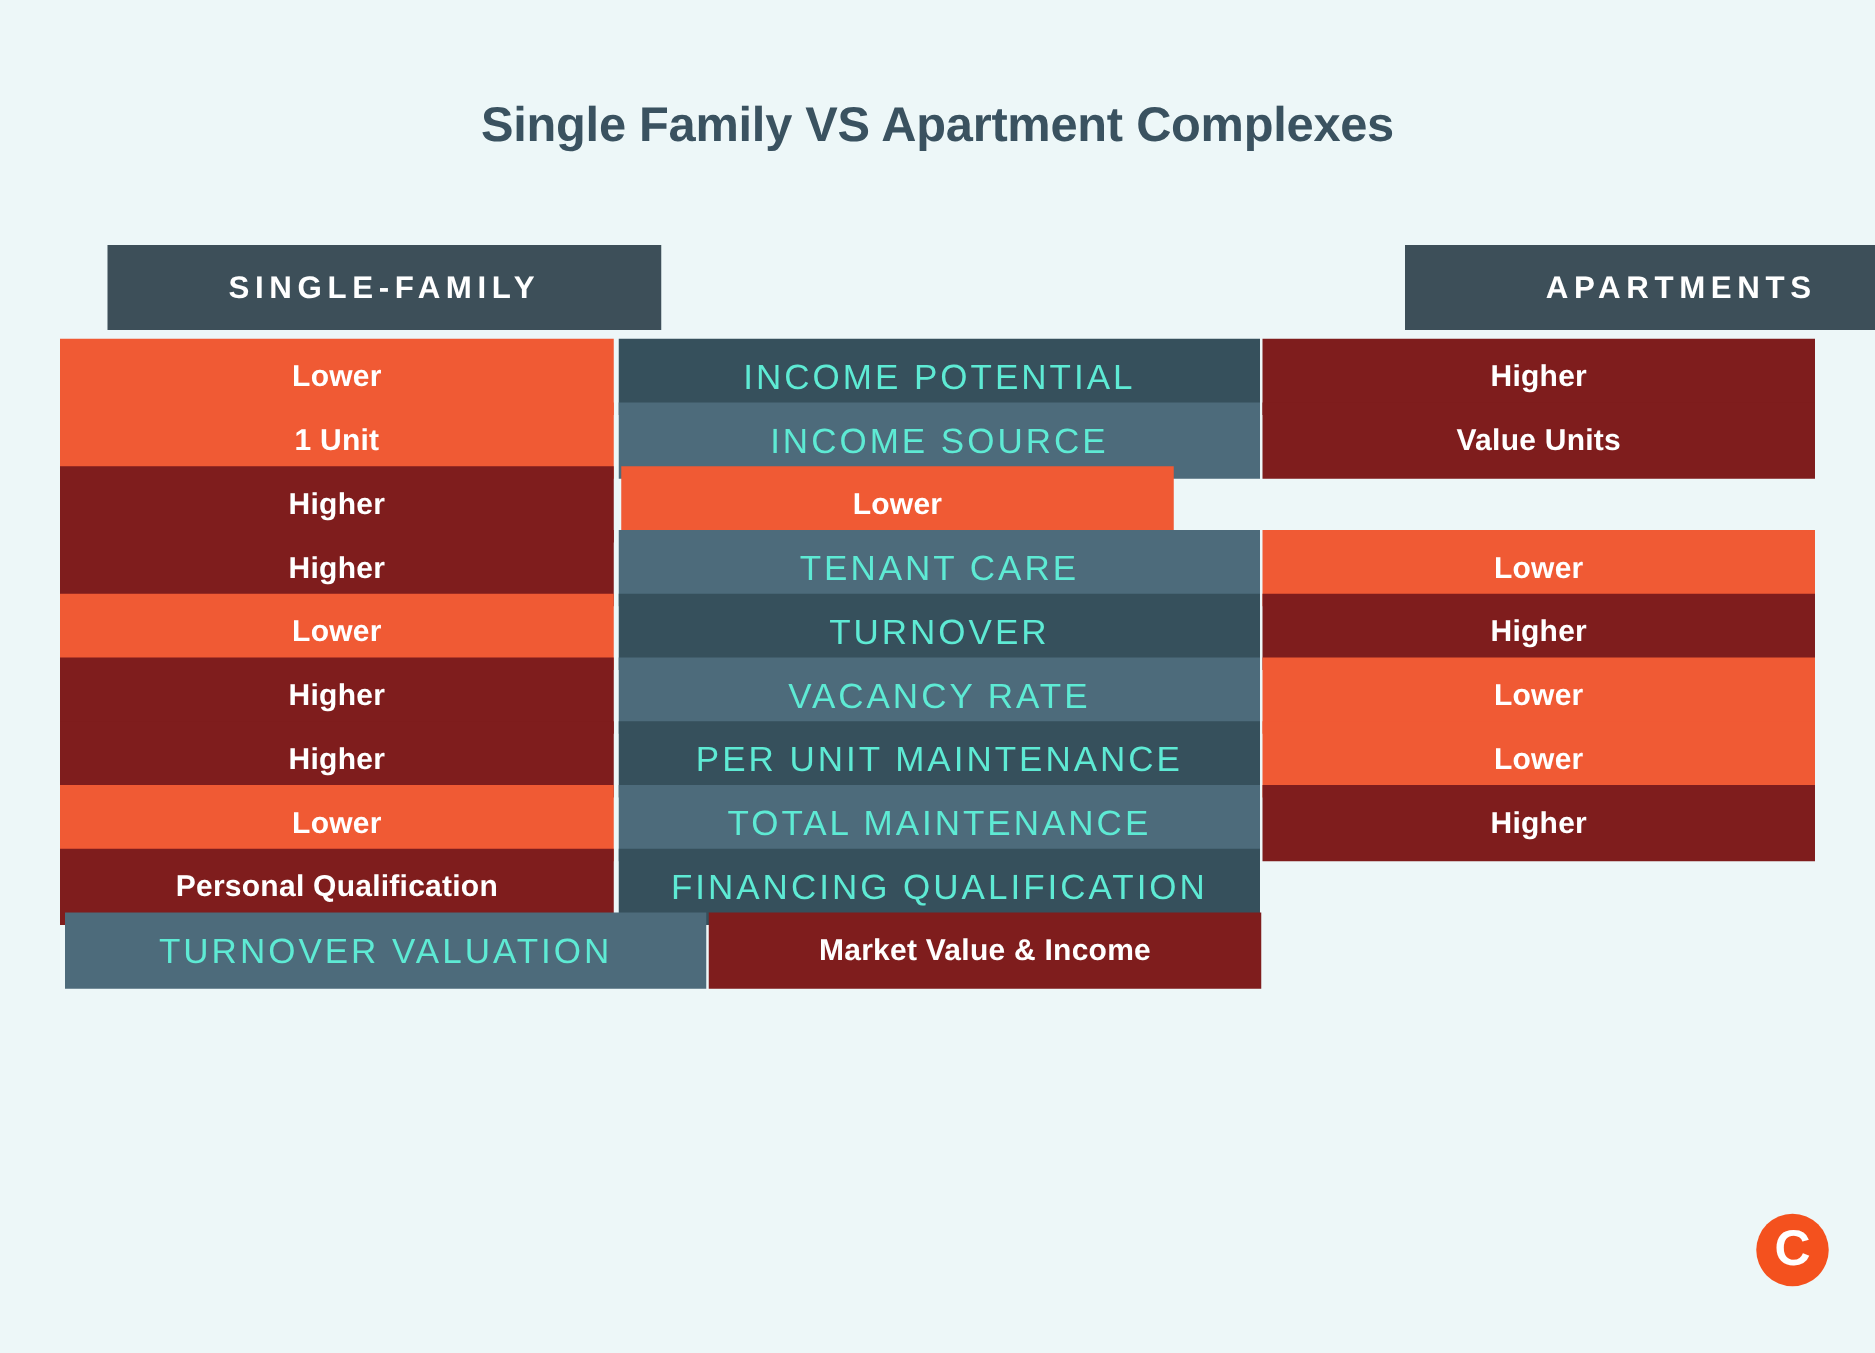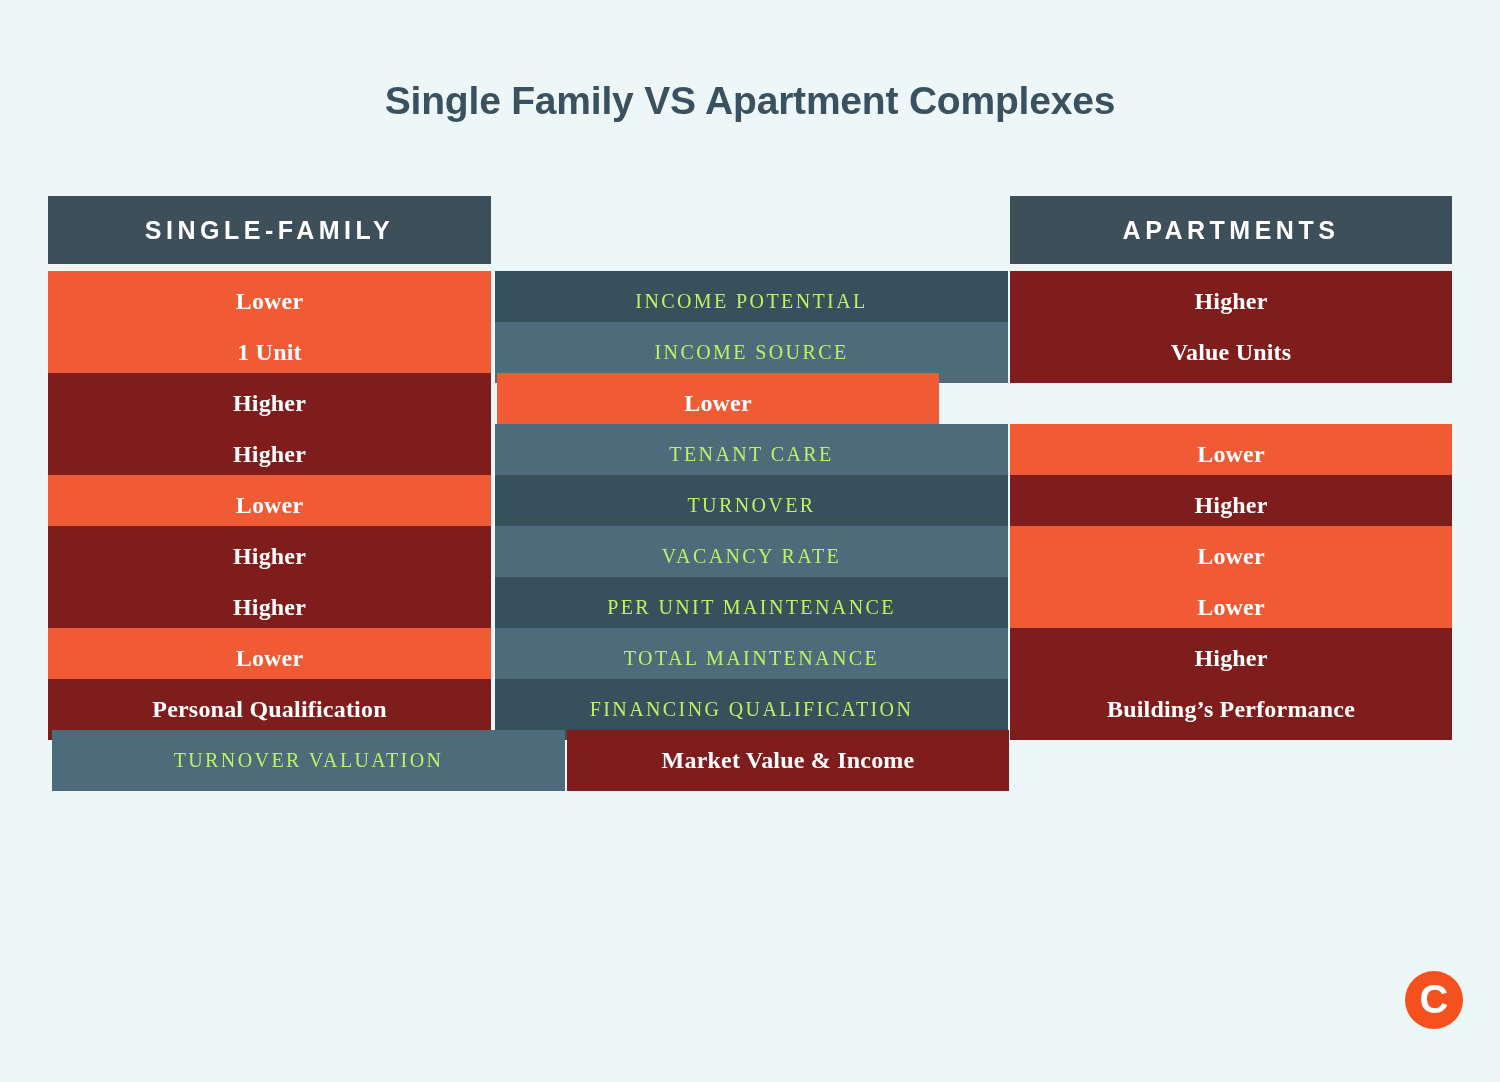--- a/index.html
+++ b/index.html
@@ -56,53 +56,53 @@
   .head-cell {
     background: #3d4f59;
     color: #ffffff;
     display: flex;
     align-items: center;
     justify-content: center;
     font-size: 25px;
     font-weight: 700;
     letter-spacing: 4.5px;
     height: 68px;
+    margin-left: 38px;
   }
   .head-cell.blank { background: transparent; }
 
   
   .row {
     display: flex;
     height: 46px;
     margin-bottom: 5px;
-    font-family: Liberation Serif, serif;
   }
   .row:last-child { margin-bottom: 0; }
 
   .cell {
     display: flex;
     align-items: center;
     justify-content: center;
     height: 61px;
     color: #ffffff;
     text-align: center;
     padding: 0 6px;
   }
 
   .cell.value {
     font-size: 24px;
     font-weight: 700;
     letter-spacing: 0.2px;
   }
 
   .cell.label {
-    font-size: 20px;
+    font-size: 28px;
     font-weight: 400;
     letter-spacing: 2.4px;
-    color: #bef264;
+    color: #5eead4;
   }
 
   .bg-orange { background: #f05a34; }
   .bg-teal   { background: #7f1d1d; }
   .bg-slate-dark  { background: #36505c; }
   .bg-slate-light { background: #4d6b7b; }
   .bg-none   { background: transparent; }
 
   
   .logo {
@@ -198,21 +198,20 @@
           <div class="col-gap-a bg-none"></div>
           <div class="cell label col-mid bg-slate-light">TOTAL MAINTENANCE</div>
           <div class="col-gap-b bg-none"></div>
           <div class="cell value col-right bg-teal">Higher</div>
         </div>
         <div class="row">
           <div class="cell value col-left bg-teal">Personal Qualification</div>
           <div class="col-gap-a bg-none"></div>
           <div class="cell label col-mid bg-slate-dark">FINANCING QUALIFICATION</div>
           <div class="col-gap-b bg-none"></div>
-          <div class="cell value col-right bg-teal">Building’s Performance</div>
         </div>
         <div class="row">
           <div class="col-gap-a bg-none"></div>
           <div class="cell label col-mid bg-slate-light">TURNOVER VALUATION</div>
           <div class="col-gap-b bg-none"></div>
           <div class="cell value col-right bg-teal">Market Value &amp; Income</div>
         </div>
       </div>
 
   </div>

